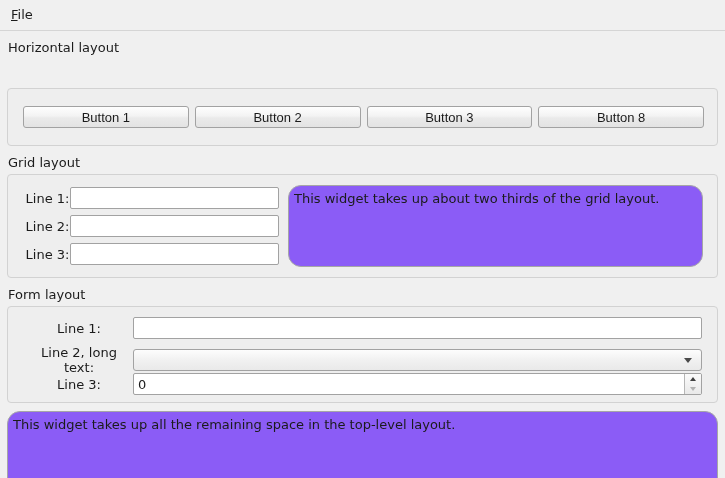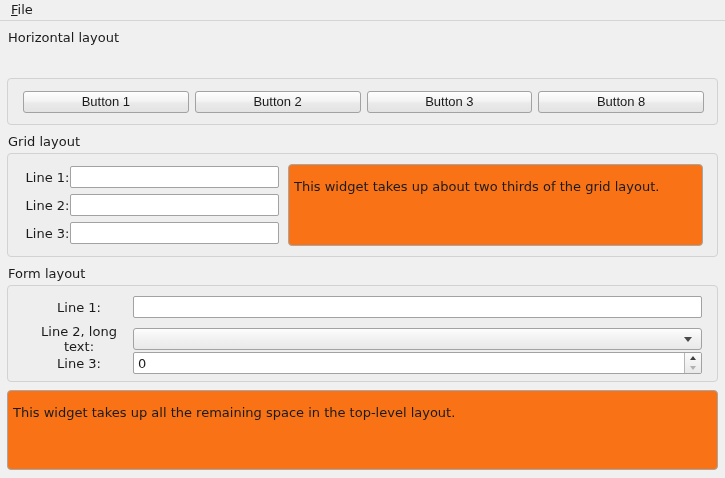--- a/index.html
+++ b/index.html
@@ -7,21 +7,21 @@
   body {
     background: #f0f0f0;
     font-family: "DejaVu Sans", "Liberation Sans", sans-serif;
     font-size: 13px;
     color: #1b1b1b;
     -webkit-font-smoothing: antialiased;
   }
 
   
   .menubar {
-    height: 21px;
+    height: 31px;
     display: flex;
     align-items: center;
     background: #f0f0f0;
     border-bottom: 1px solid #d5d5d5;
     padding-left: 4px;
   }
   .menu-item {
     padding: 1px 7px 2px 7px;
     cursor: default;
   }
@@ -36,21 +36,21 @@
   }
 
   .frame {
     border: 1px solid #d2d2d2;
     border-radius: 4px;
     background: #eeeeee;
   }
 
   
   .h-frame {
-    height: 47px;
+    height: 58px;
     display: flex;
     align-items: center;
     padding: 0 13px 0 15px;
     gap: 6px;
     margin-top: 32px;
   }
 
   .btn {
     background: linear-gradient(to bottom, #fefefe, #f3f3f3 45%, #eaeaea 55%, #e3e3e3);
     border: 1px solid #a2a2a2;
@@ -95,23 +95,23 @@
     background: #ffffff;
     padding: 0 4px;
     font-family: "DejaVu Sans", "Liberation Sans", sans-serif;
     font-size: 13px;
     color: #1b1b1b;
     outline: none;
   }
 
   .text-edit {
     border: 1px solid #a6a6a6;
-    border-radius: 4px;
-    background: #f97316;
-    padding: 13px 5px;
+    border-radius: 13px;
+    background: #8b5cf6;
+    padding: 4px 5px;
     line-height: 17px;
     overflow: hidden;
   }
   .grid-text-edit { flex: 1; }
 
   
   .form-frame {
     height: 97px;
     padding: 10px 15px 8px 15px;
     display: flex;

